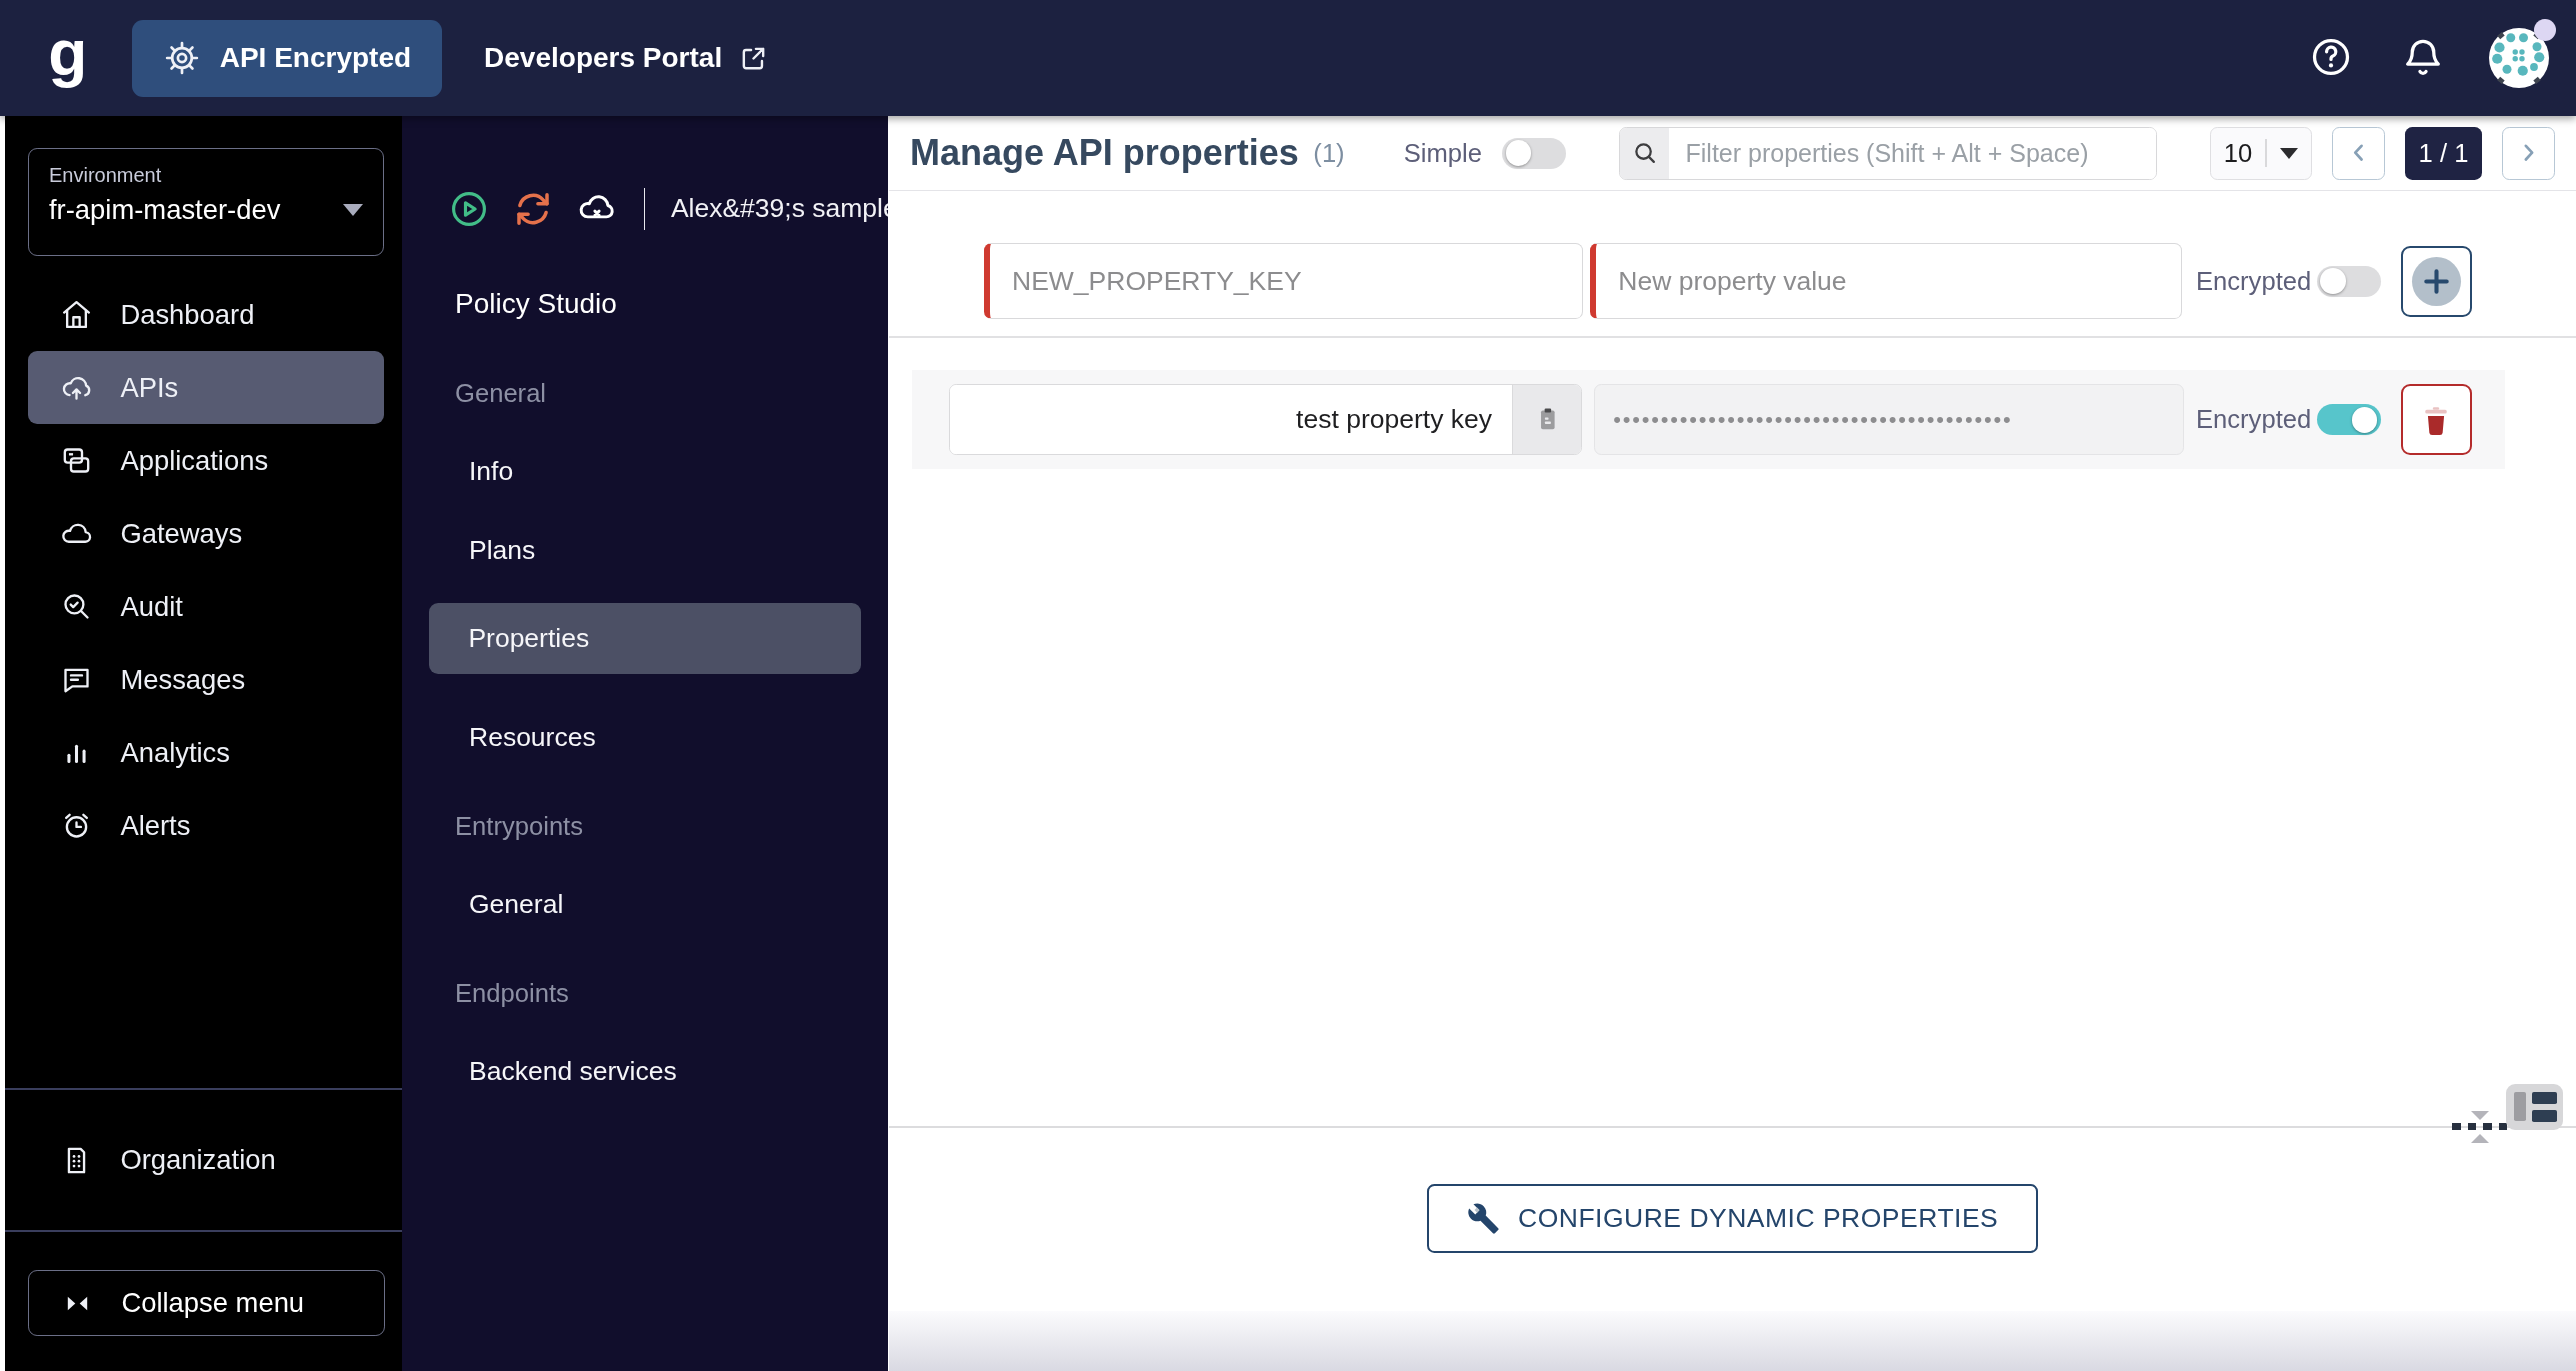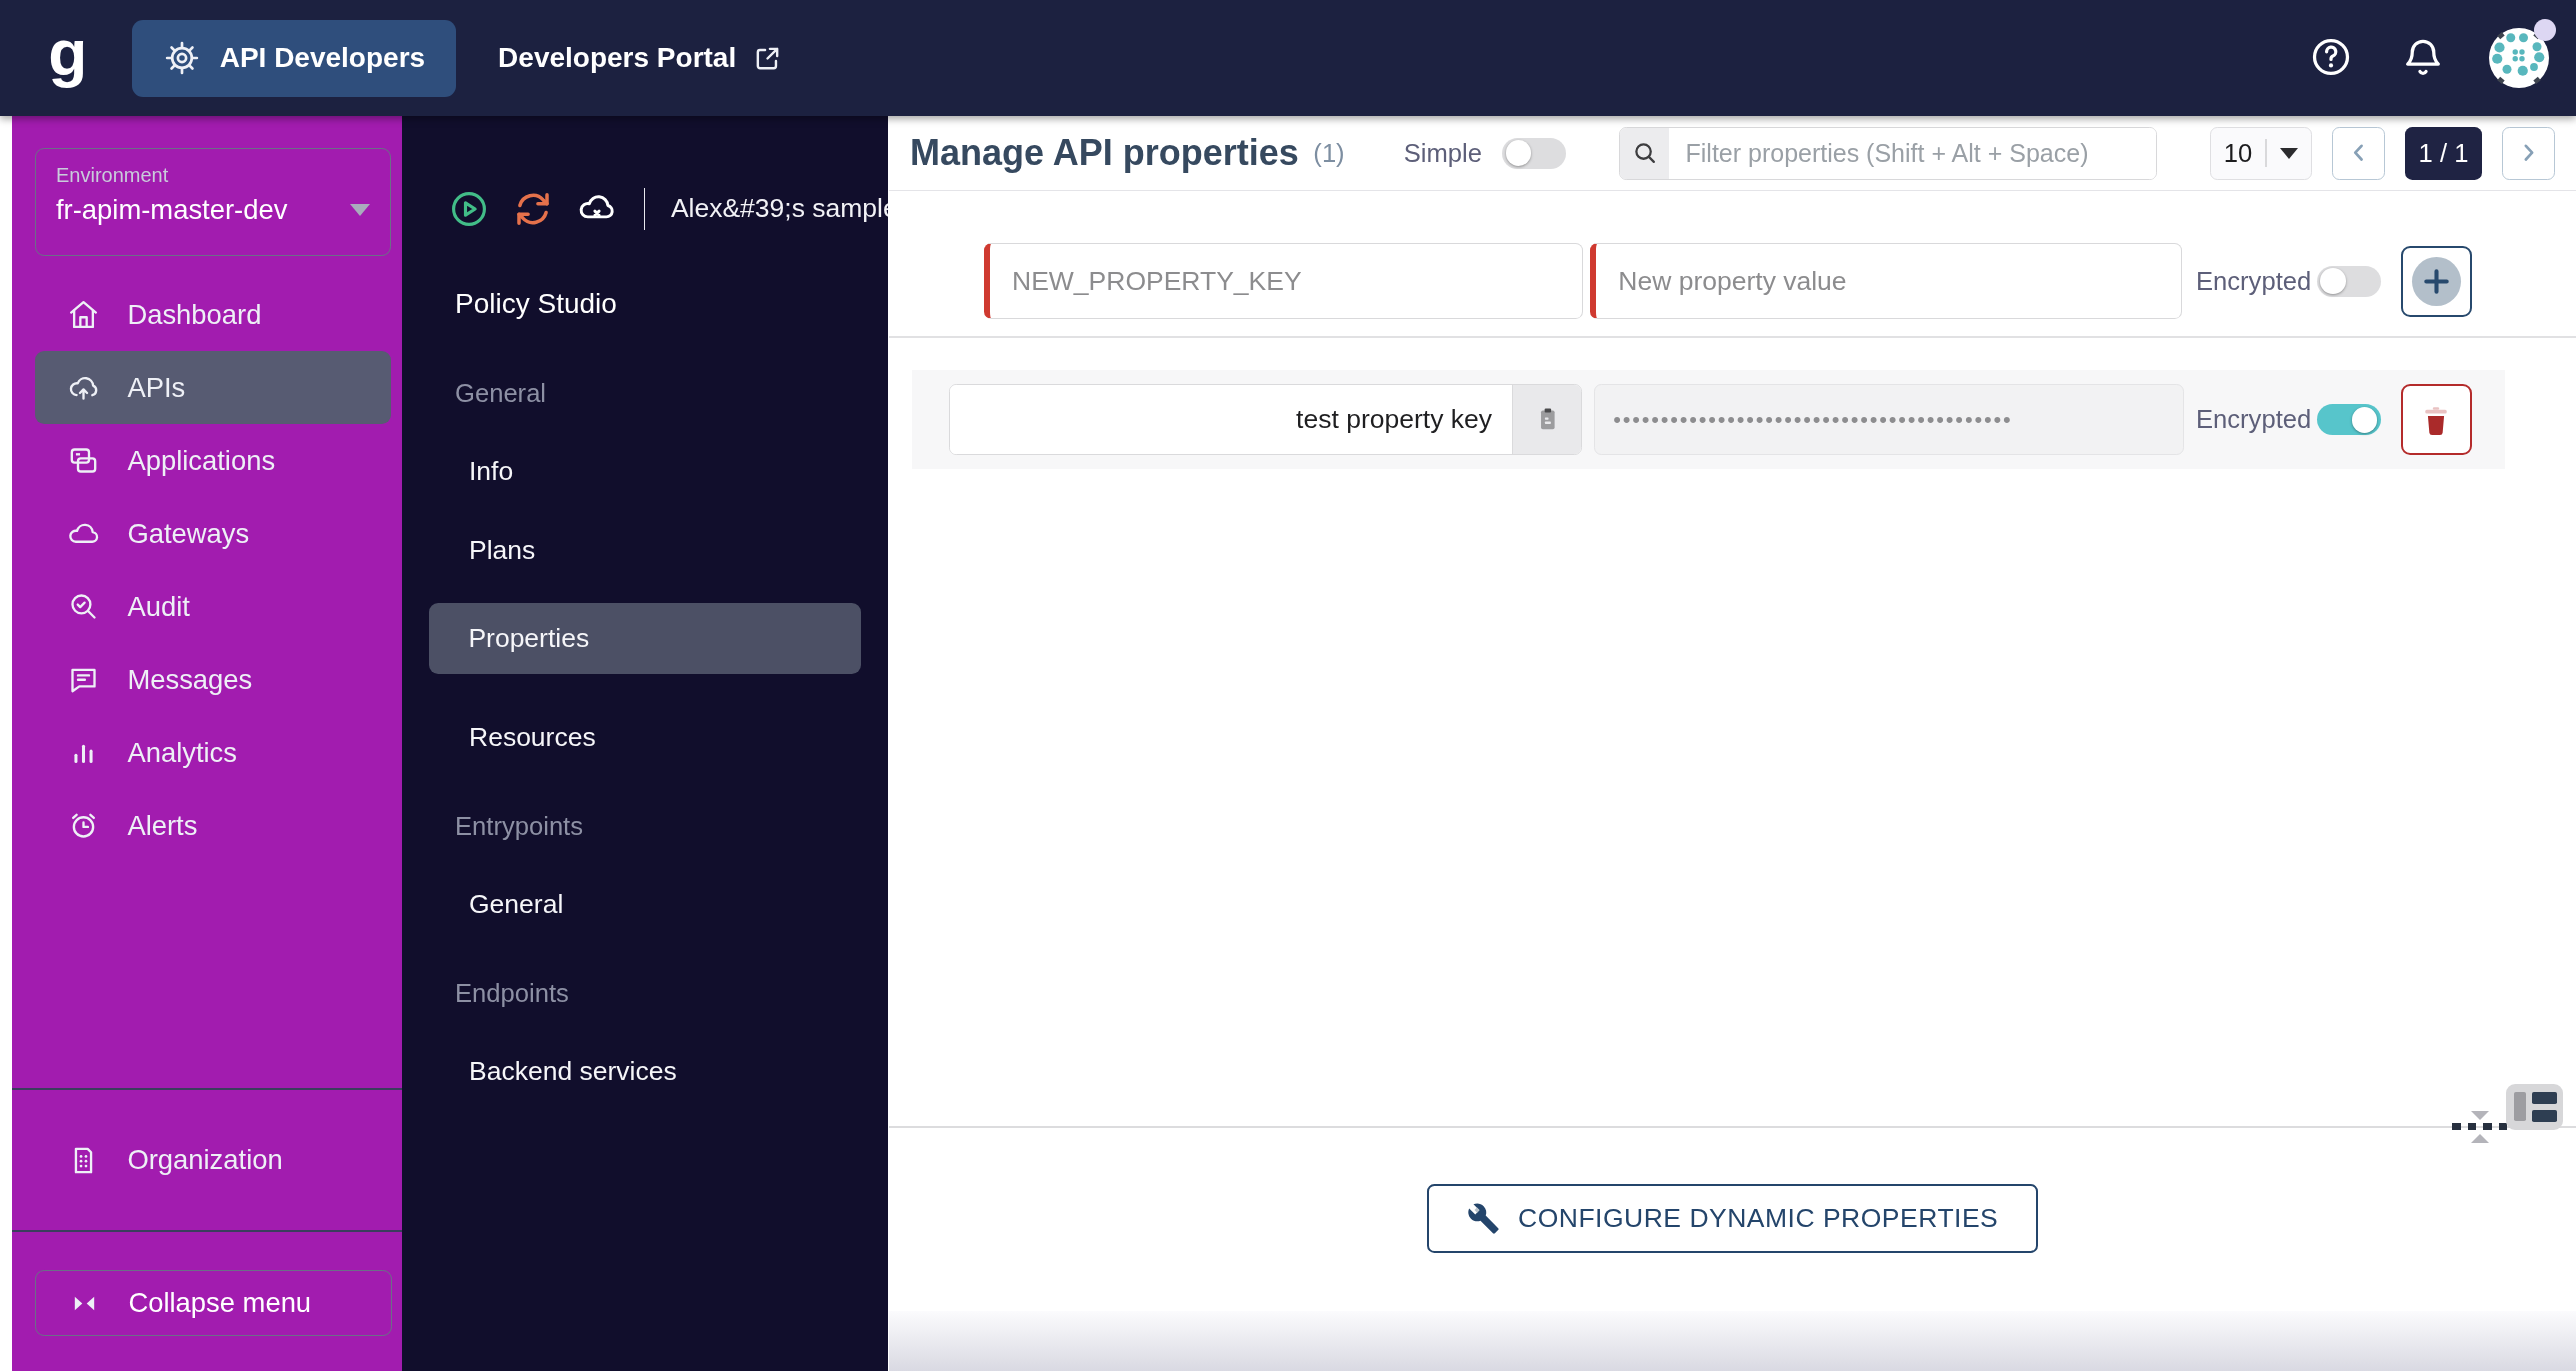--- a/index.html
+++ b/index.html
@@ -16,21 +16,21 @@
                 height:77px; padding:0 31px; color:#fff; font-size:28px; font-weight:700; cursor:pointer;
                 font-family:inherit; }
   .dev-portal { display:flex; align-items:center; gap:14.6px; color:#fff; font-size:28px; font-weight:700;
                 margin-left:42px; cursor:pointer; }
   .topbar .spacer { flex:1; }
   .top-icon { color:#fff; width:48px; height:48px; margin-left:44px; cursor:pointer; display:flex; align-items:center; justify-content:center; }
   .avatar-wrap { position:relative; width:60px; height:60px; margin-left:42px; cursor:pointer; }
   .avatar-badge { position:absolute; right:-7.3px; top:-9.1px; width:22px; height:22px; border-radius:50%; background:#ddd7f3; }
 
   
-  .env-sidebar { position:absolute; top:116px; left:12px; width:402px; height:1255px; background:#a21caf; color:#eef0f6; }
+  .env-sidebar { position:absolute; top:116px; left:5px; width:402px; height:1255px; background:#000000; color:#eef0f6; }
   .env-box { margin:32px 23px 0 23px; height:108px; border:1.8px solid #6b6f87; border-radius:9.1px; padding:14.6px 20px; cursor:pointer; }
   .env-label { font-size:20px; color:#c9ccdb; }
   .env-value-row { display:flex; align-items:center; justify-content:space-between; margin-top:7.3px;gap:23px; }
   .env-value { font-size:27.4px; color:#fff; }
   .caret { width:0; height:0; border-left:10px solid transparent; border-right:10px solid transparent; border-top:12px solid #a9acbd; }
   .menu { margin-top:22px; }
   .menu-item { display:flex; align-items:center; height:73px; padding-left:55px; gap:27.4px; font-size:27.4px; cursor:pointer; color:#eef0f6; }
   .menu-item.selected { background:#575b72; border-radius:9.1px; margin:0 23px; padding-left:32px; }
   .mi-icon { width:33px; height:33px; display:flex; align-items:center; justify-content:center; color:#eef0f6; flex:0 0 33px; }
   .sb-bottom { position:absolute; bottom:0; left:0; width:100%; }
@@ -131,21 +131,21 @@
     <button class="app-switch">
       <span class="mi-icon" style="width:38px;height:38px;">
         <svg viewBox="0 0 24 24" width="38" height="38">
             <g fill="none" stroke="currentColor" stroke-width="1.7" stroke-linecap="round">
               <circle cx="12" cy="12" r="6.2"></circle>
               <circle cx="12" cy="12" r="2.6"></circle>
               <path d="M12 2.6v3M12 18.4v3M21.4 12h-3M5.6 12h-3M18.6 5.4l-2.1 2.1M7.5 16.5l-2.1 2.1M18.6 18.6l-2.1-2.1M7.5 7.5 5.4 5.4"></path>
             </g>
           </svg>
       </span>
-      <span>API Developers</span>
+      <span>API Encrypted</span>
     </button>
     <div class="dev-portal">
       <span>Developers Portal</span>
       <span class="mi-icon" style="width:29px;height:29px;">
         <svg viewBox="0 0 24 24" width="29" height="29">
             <g fill="none" stroke="currentColor" stroke-width="2" stroke-linecap="round" stroke-linejoin="round">
               <path d="M10 5H5.8A1.8 1.8 0 0 0 4 6.8v11.4A1.8 1.8 0 0 0 5.8 20h11.4a1.8 1.8 0 0 0 1.8-1.8V14"></path>
               <path d="M14 4h6v6M20 4l-8 8"></path>
             </g>
           </svg>

